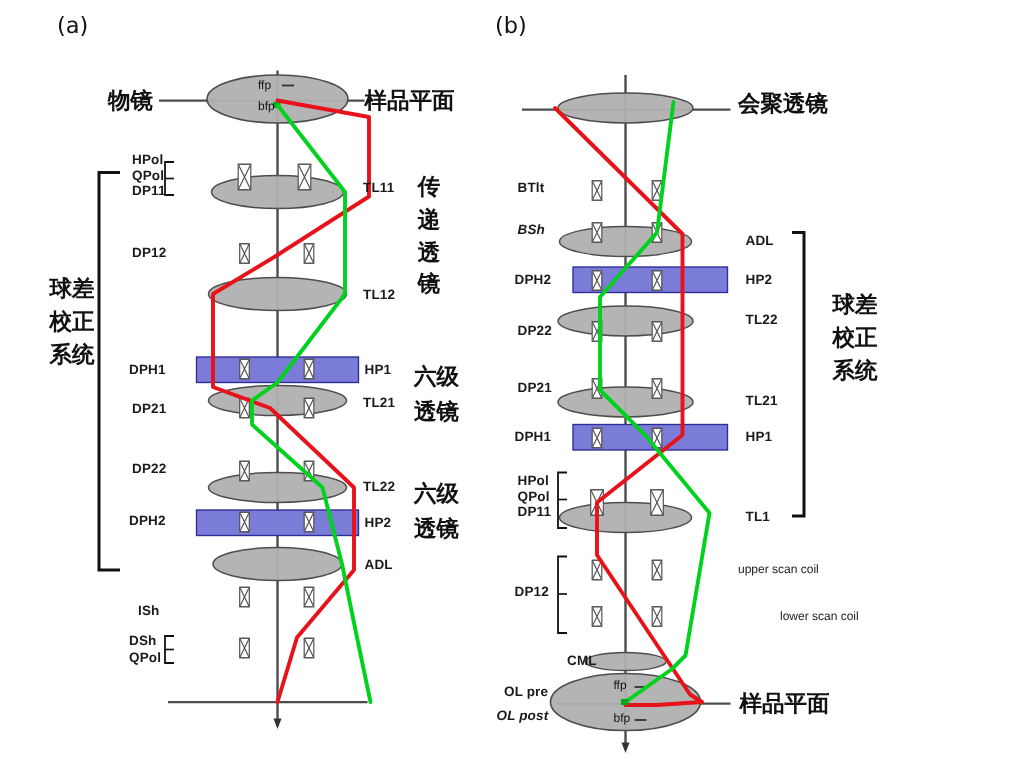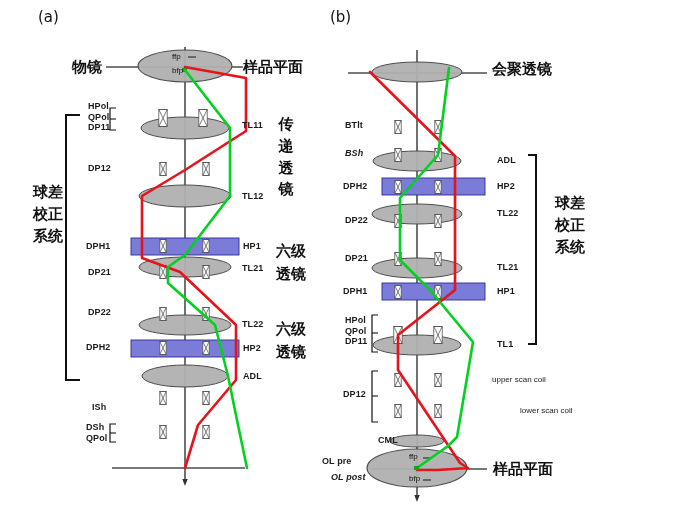--- a/index.html
+++ b/index.html
@@ -217,21 +217,21 @@
   <div class="lbl en" style="left:343px;top:287px;">DPH1</div>
 
   <div class="stack" style="left:345px;top:315px;">
     <div class="en">HPol</div>
     <div class="en">QPol</div>
     <div class="en">DP11</div>
   </div>
 
   <div class="lbl en" style="left:343px;top:390px;">DP12</div>
   <div class="lbl en" style="left:378px;top:436px;">CML</div>
-  <div class="lbl en" style="left:322px;top:457px;">OL pre</div>
+  <div class="lbl en" style="left:336px;top:457px;">OL pre</div>
   <div class="lbl en" style="left:331px;top:473px;font-style:italic;">OL post</div>
 
   <div class="fp" style="left:409px;top:452px;">ffp</div>
   <div class="fp" style="left:409px;top:474px;">bfp</div>
 
   <div class="lbl cn" style="left:492px;top:62px;">会聚透镜</div>
   <div class="lbl en" style="left:497px;top:156px;">ADL</div>
   <div class="lbl en" style="left:497px;top:182px;">HP2</div>
   <div class="lbl en" style="left:497px;top:209px;">TL22</div>
   <div class="lbl en" style="left:497px;top:263px;">TL21</div>

